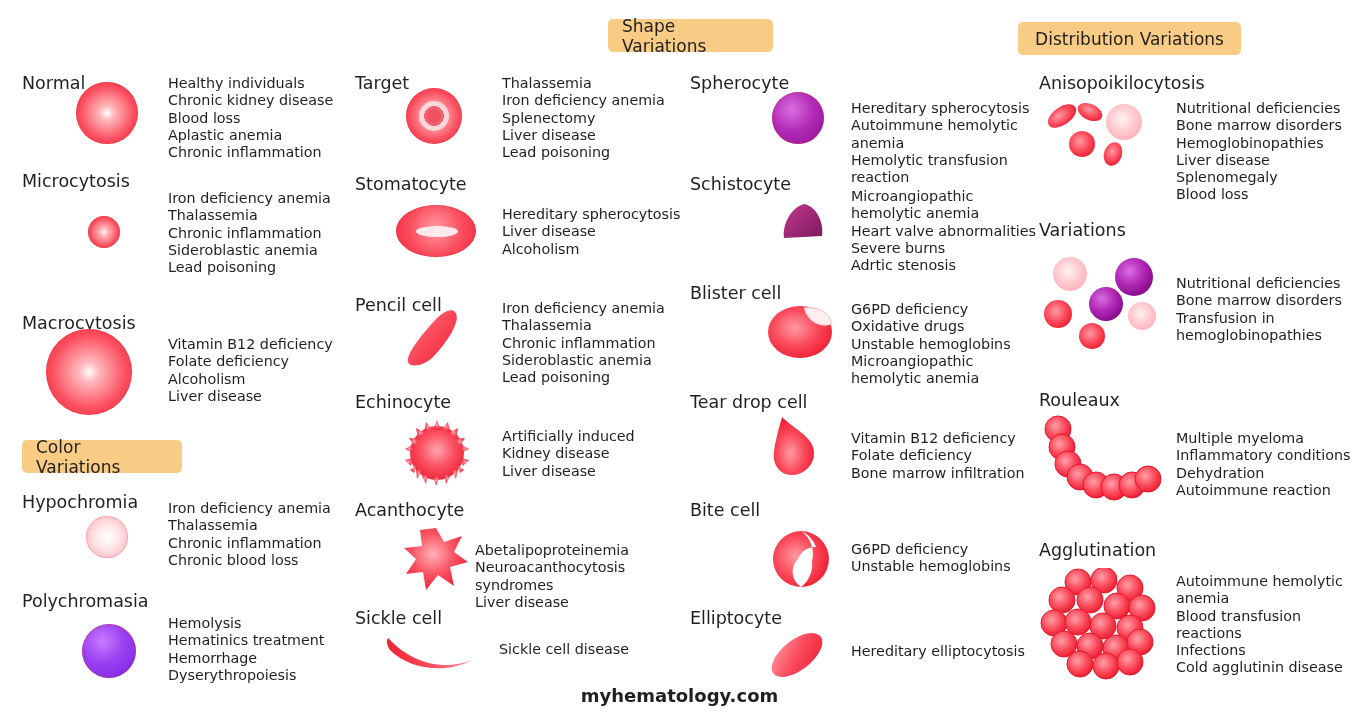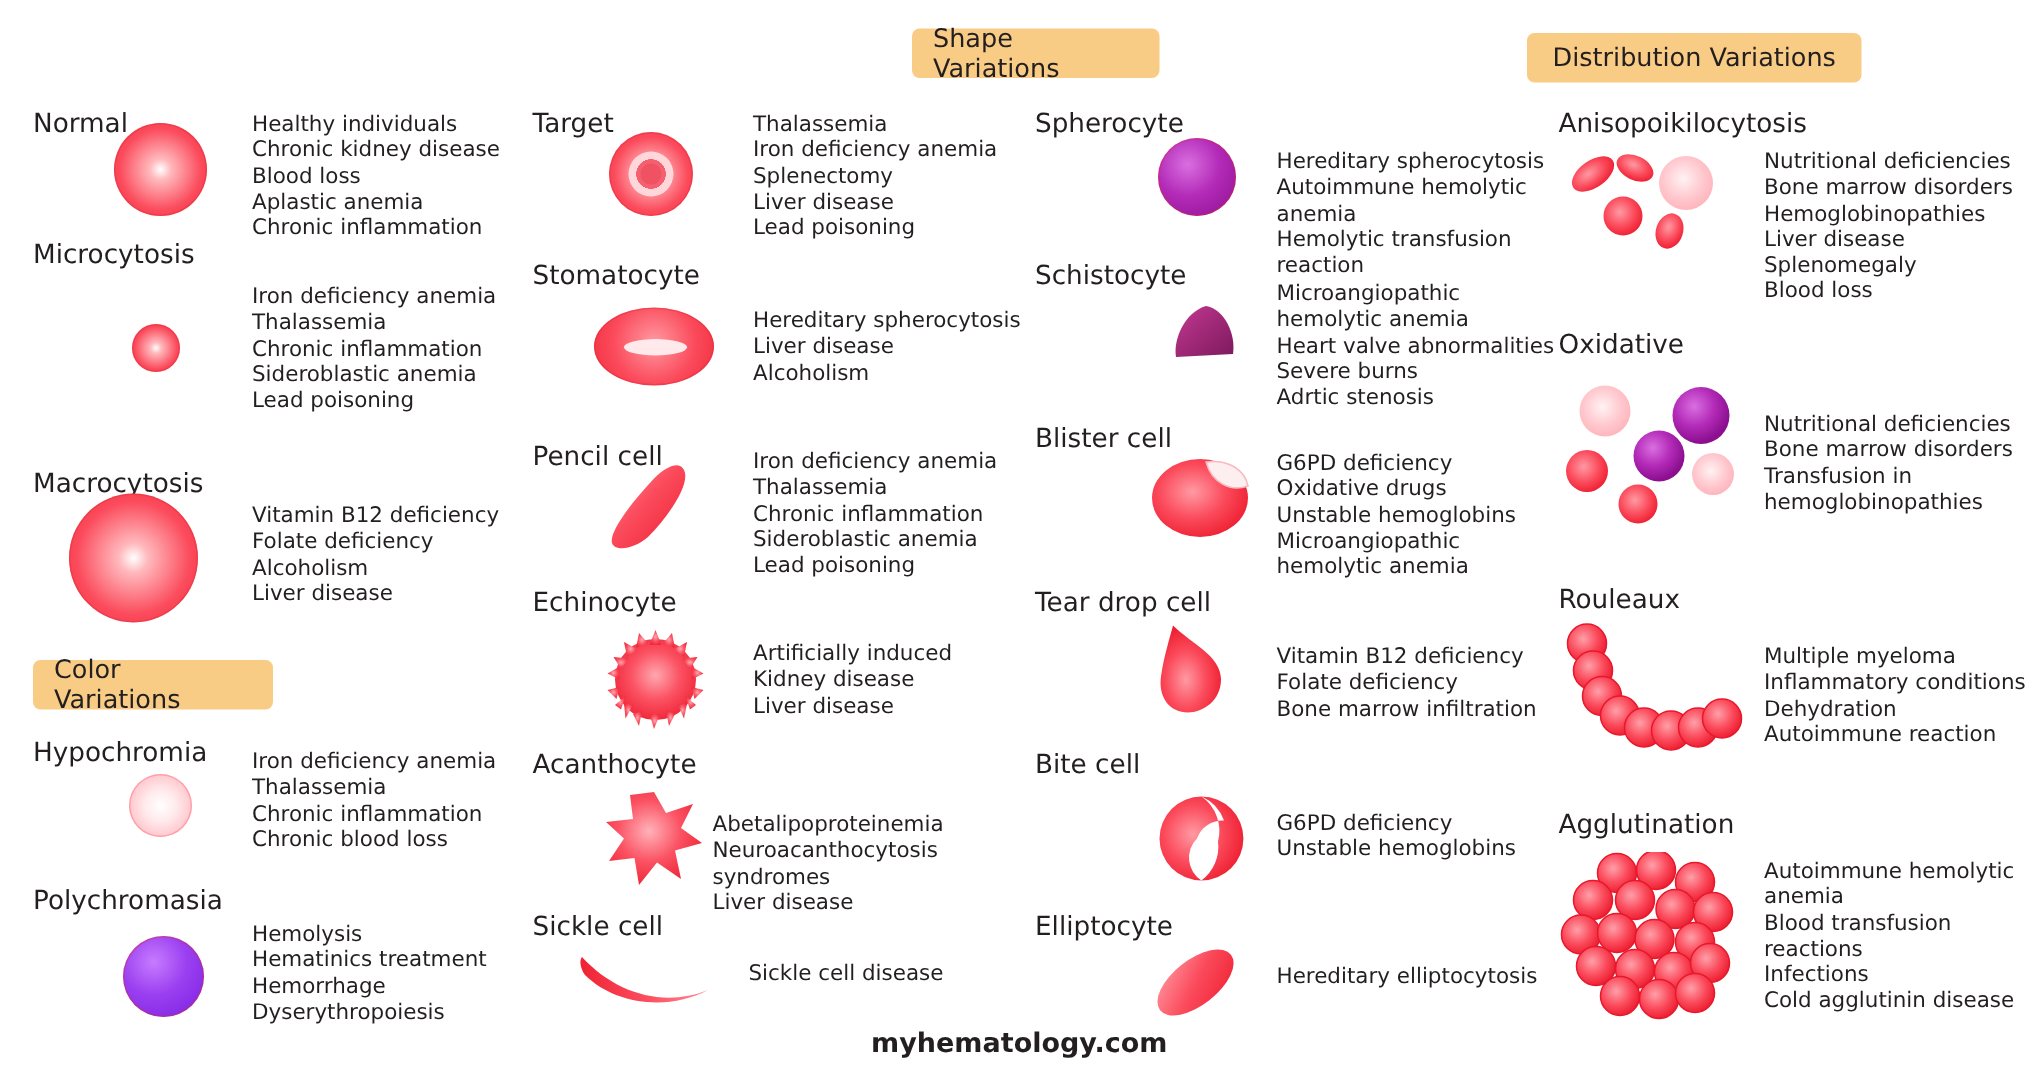--- a/index.html
+++ b/index.html
@@ -83,21 +83,21 @@
     <div class="rbc" style="width:62px;height:62px;"></div>
   </div>
   <div class="desc" style="left:168px;top:75px;">
     <div>Healthy individuals</div>
     <div>Chronic kidney disease</div>
     <div>Blood loss</div>
     <div>Aplastic anemia</div>
     <div>Chronic inflammation</div>
   </div>
 
-  <div class="cellname" style="left:22px;top:160px;">Microcytosis</div>
+  <div class="cellname" style="left:22px;top:171px;">Microcytosis</div>
   <div class="art" style="left:88px;top:216px;width:32px;height:32px;">
     <div class="rbc" style="width:32px;height:32px;"></div>
   </div>
   <div class="desc" style="left:168px;top:190px;">
     <div>Iron deficiency anemia</div>
     <div>Thalassemia</div>
     <div>Chronic inflammation</div>
     <div>Sideroblastic anemia</div>
     <div>Lead poisoning</div>
   </div>
@@ -393,21 +393,21 @@
   </div>
   <div class="desc" style="left:1176px;top:100px;">
     <div>Nutritional deficiencies</div>
     <div>Bone marrow disorders</div>
     <div>Hemoglobinopathies</div>
     <div>Liver disease</div>
     <div>Splenomegaly</div>
     <div>Blood loss</div>
   </div>
 
-  <div class="cellname" style="left:1039px;top:220px;">Oxidative</div>
+  <div class="cellname" style="left:1039px;top:220px;">Variations</div>
   <div class="art" style="left:1042px;top:252px;width:130px;height:100px;">
     <svg width="130" height="100" viewBox="0 0 130 100">
       <defs>
         <radialGradient id="dimR" cx="42%" cy="40%" r="62%">
           <stop offset="0%" stop-color="#ff9aa3"></stop>
             <stop offset="60%" stop-color="#fb4b5c"></stop>
             <stop offset="100%" stop-color="#ee2133"></stop>
         </radialGradient>
         <radialGradient id="dimP" cx="45%" cy="42%" r="62%">
           <stop offset="0%" stop-color="#fff2f3"></stop>

